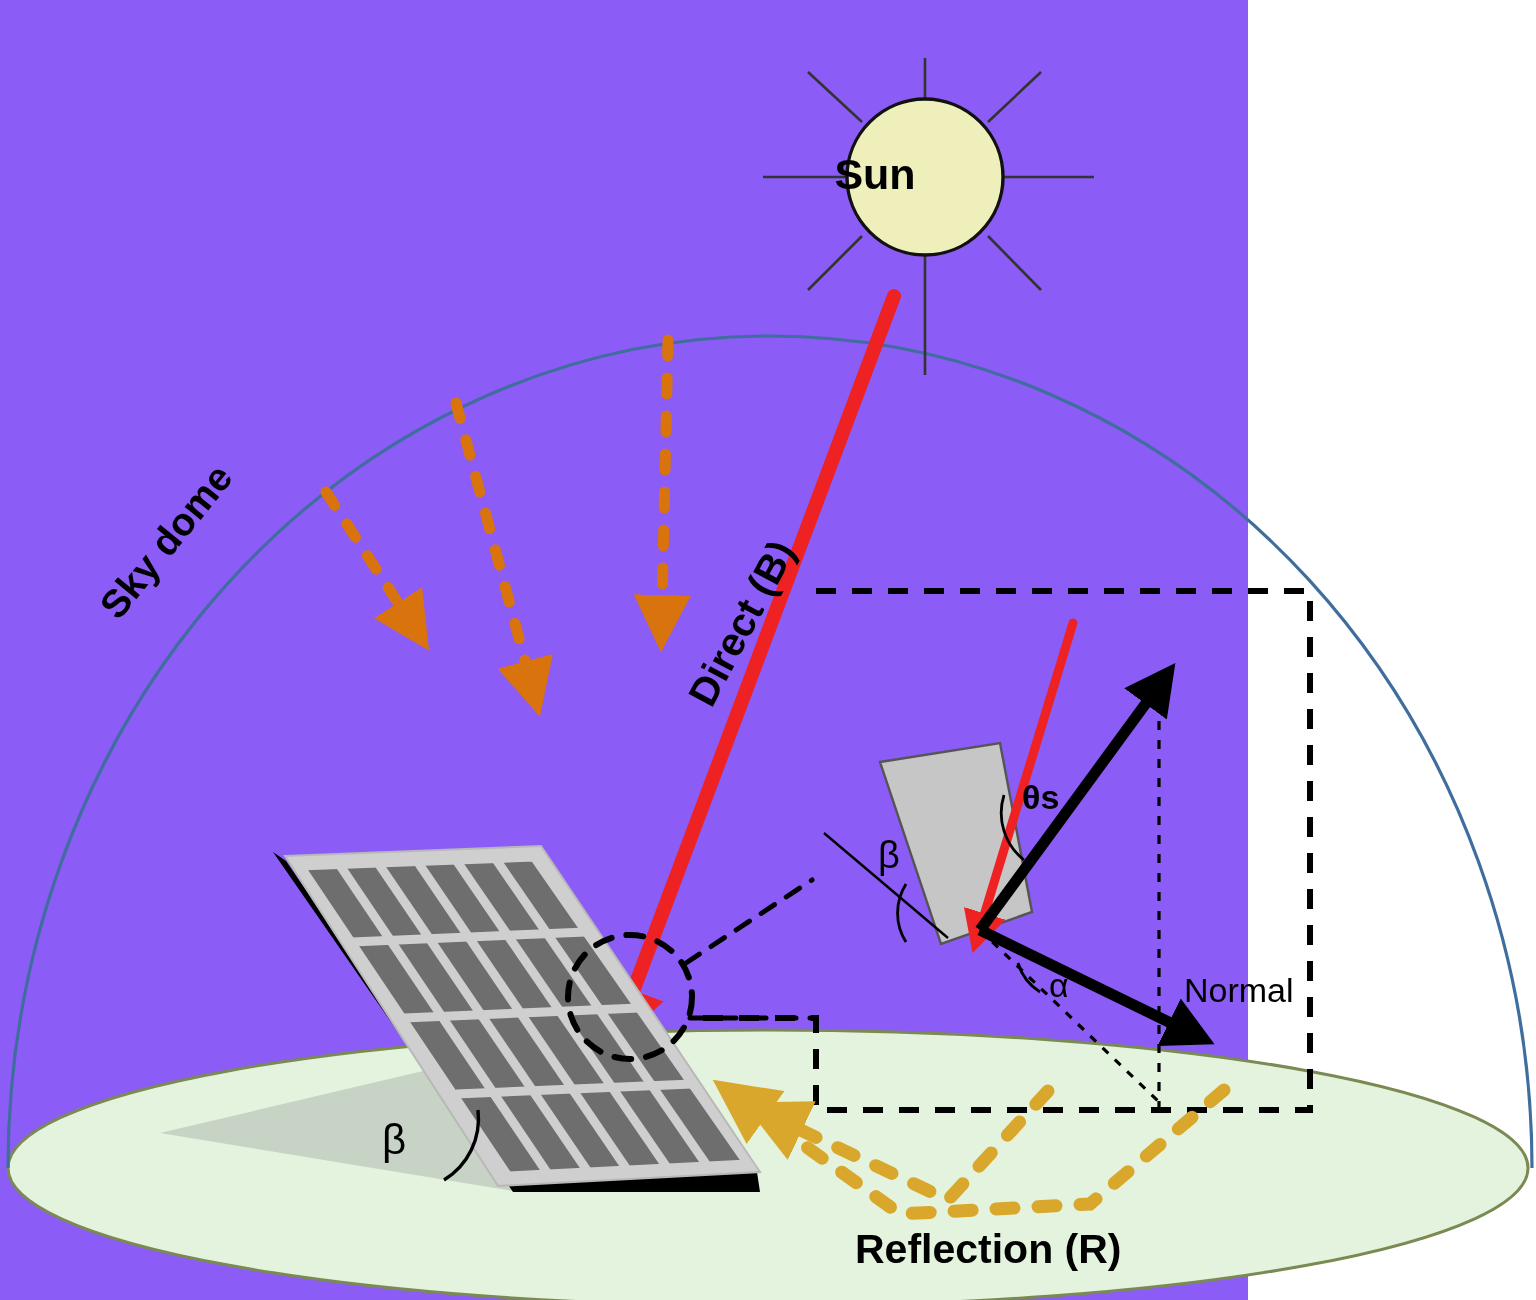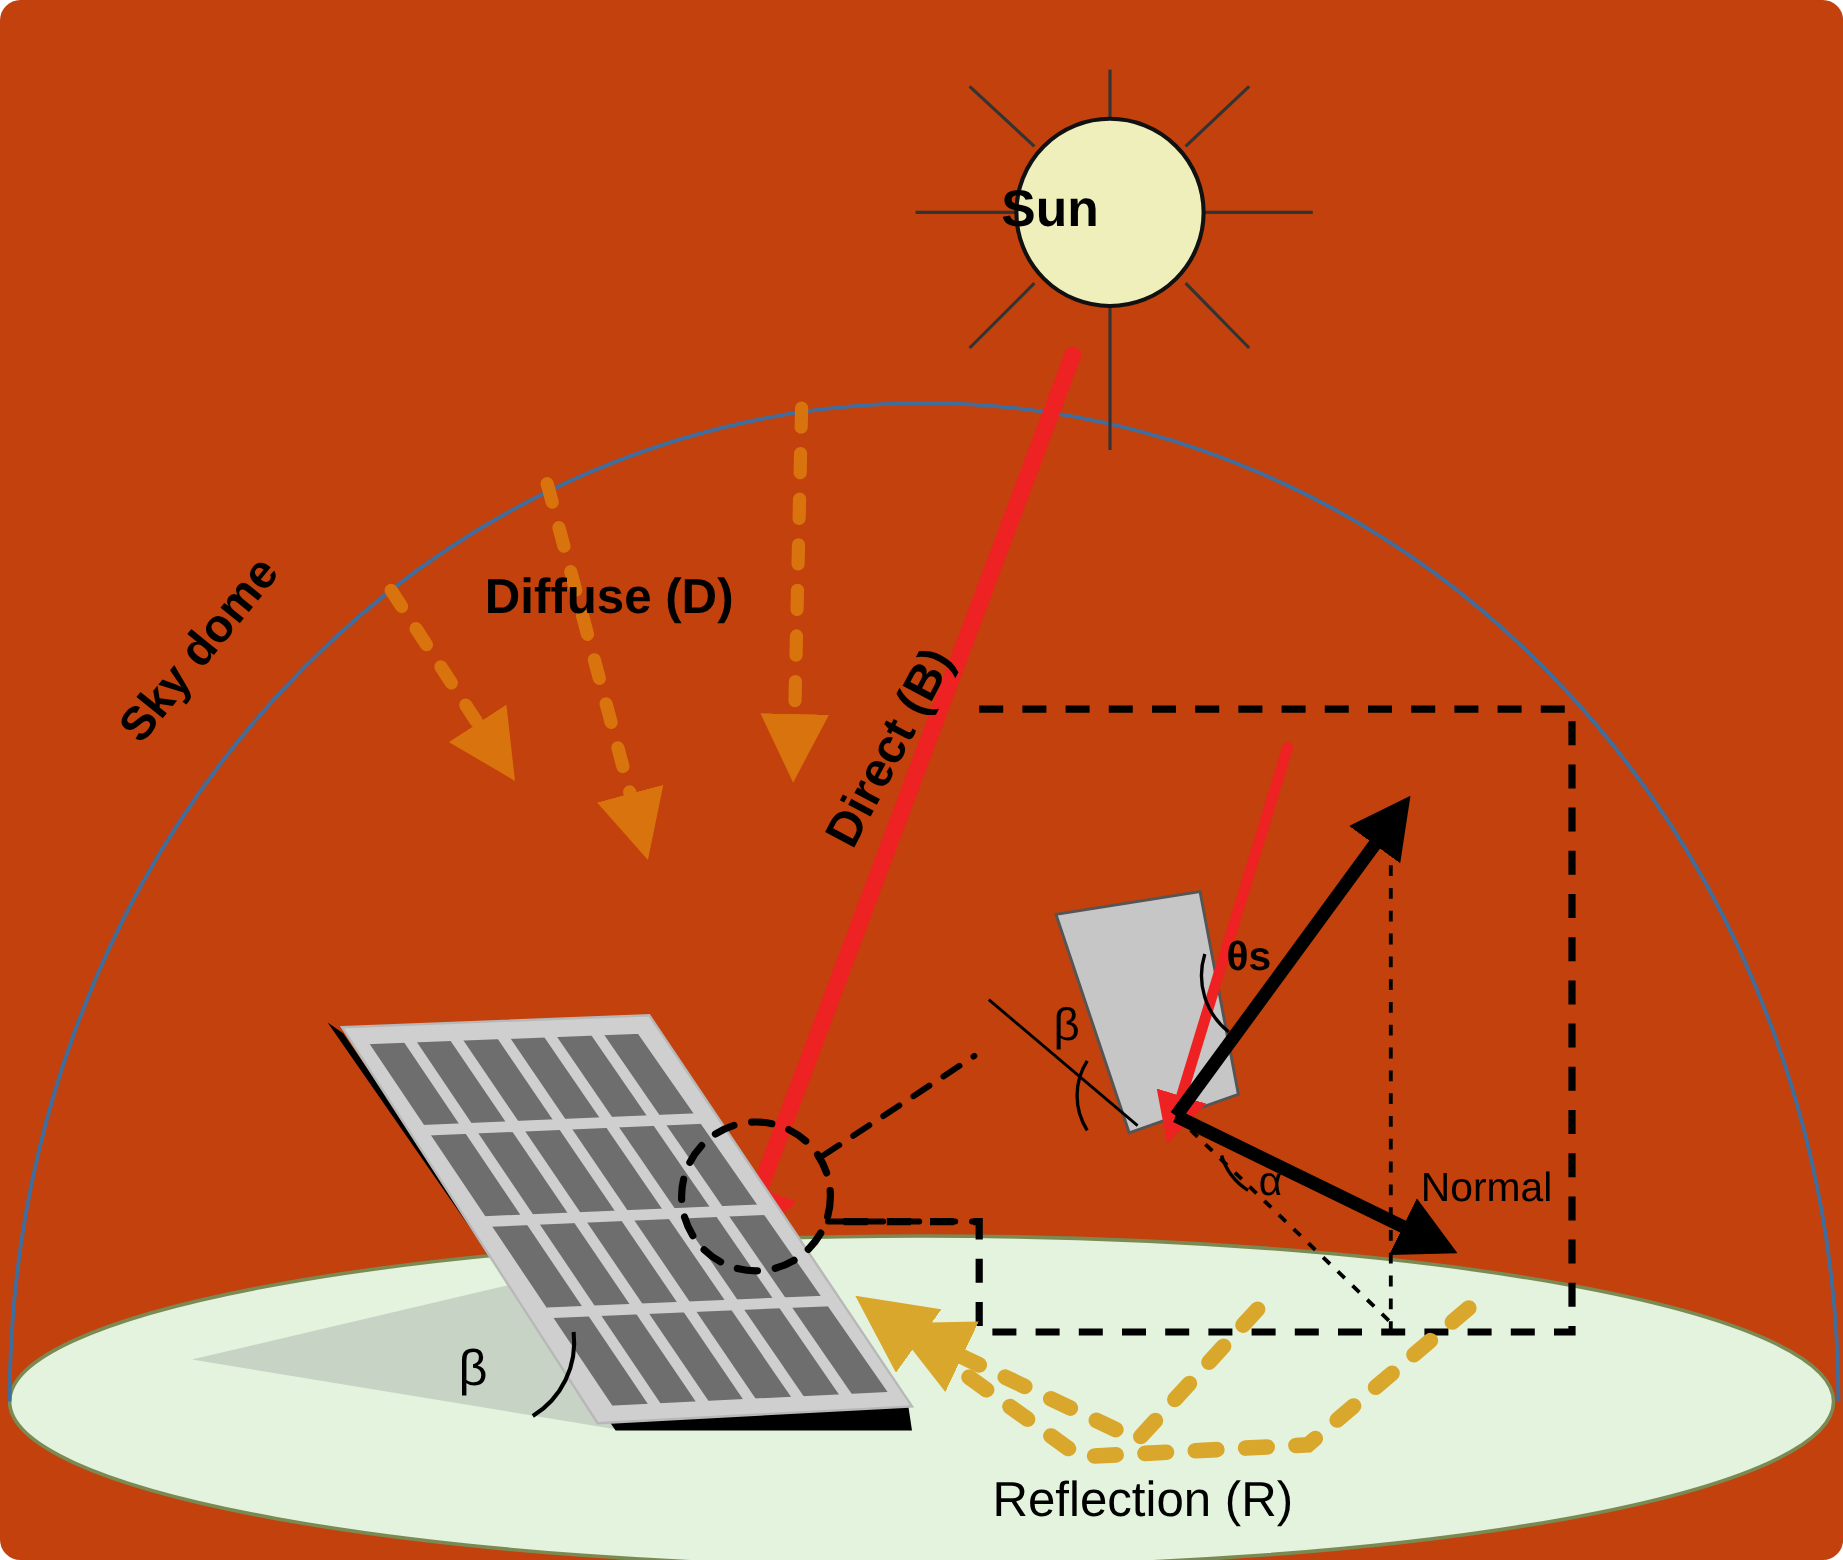--- a/index.html
+++ b/index.html
@@ -8,45 +8,44 @@
     background: #ffffff;
   }
   body {
     width: 1536px;
     height: 1300px;
     font-family: "Liberation Sans", sans-serif;
     overflow: hidden;
   }
   #stage {
     position: relative;
-    width: 1536px;
+    width: 1248px;
     height: 1300px;
-    background: #c2410c;
-    border-radius: 17px;
+    background: #8b5cf6;
   }
   #scene {
     position: absolute;
     top: 0; left: 0;
     width: 1536px;
     height: 1300px;
   }
   .lbl {
     position: absolute;
     color: #000000;
     white-space: pre;
     line-height: 1.06;
     font-family: "Liberation Sans", sans-serif;
   }
   #lbl-sun       { left: 875px; top: 152px; font-size: 43px; font-weight: bold; transform: translate(-50%, 0); }
   #lbl-diffuse   { left: 404px; top: 476px; font-size: 41px; font-weight: bold; }
   #lbl-skydome   { left: 92px;  top: 600px; font-size: 39px; font-weight: bold;
                    transform: rotate(-51deg); transform-origin: left top; }
   #lbl-direct    { left: 718px; top: 670px; font-size: 40px; font-weight: bold;
                    transform: rotate(-62deg); transform-origin: left bottom; }
-  #lbl-reflection{ left: 827px; top: 1228px; font-size: 41px; font-weight: normal; text-align: right; }
+  #lbl-reflection{ left: 855px; top: 1228px; font-size: 41px; font-weight: bold; text-align: right; }
   #lbl-normal    { left: 1165px; top: 668px; font-size: 34px; }
   #lbl-south     { left: 1184px; top: 972px; font-size: 34px; }
   #lbl-thetas    { left: 1022px; top: 779px; font-size: 34px; font-weight: bold; }
   #lbl-alpha-in  { left: 1049px; top: 967px; font-size: 34px; }
   #lbl-beta-in   { left: 878px;  top: 835px; font-size: 38px; }
   #lbl-beta-main { left: 382px;  top: 1118px; font-size: 42px; }
 </style>
 </head>
 <body>
 
@@ -162,21 +161,20 @@
     </g>
 
     <g stroke="#d9a72c" stroke-width="13" fill="none" stroke-linecap="round" stroke-dasharray="18 24">
       <polyline points="1048,1091 948,1200 790,1125" marker-end="url(#mk-gold)"></polyline>
       <polyline points="1224,1090 1090,1204 900,1214 755,1110" marker-end="url(#mk-gold)"></polyline>
     </g>
 
   </svg>
 
   <div class="lbl" id="lbl-sun">Sun</div>
-  <div class="lbl" id="lbl-diffuse">Diffuse (D)</div>
   <div class="lbl" id="lbl-skydome">Sky dome</div>
   <div class="lbl" id="lbl-direct">Direct (B)</div>
   <div class="lbl" id="lbl-reflection">Reflection (R)</div>
   <div class="lbl" id="lbl-south">Normal</div>
   <div class="lbl" id="lbl-thetas">θs</div>
   <div class="lbl" id="lbl-alpha-in">α</div>
   <div class="lbl" id="lbl-beta-in">β</div>
   <div class="lbl" id="lbl-beta-main">β</div>
 
 </div>

